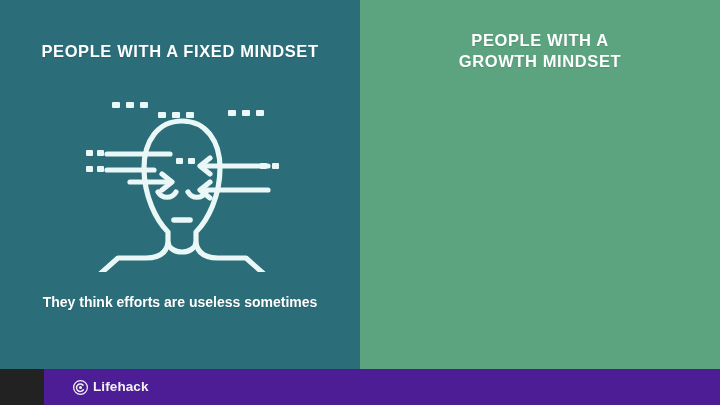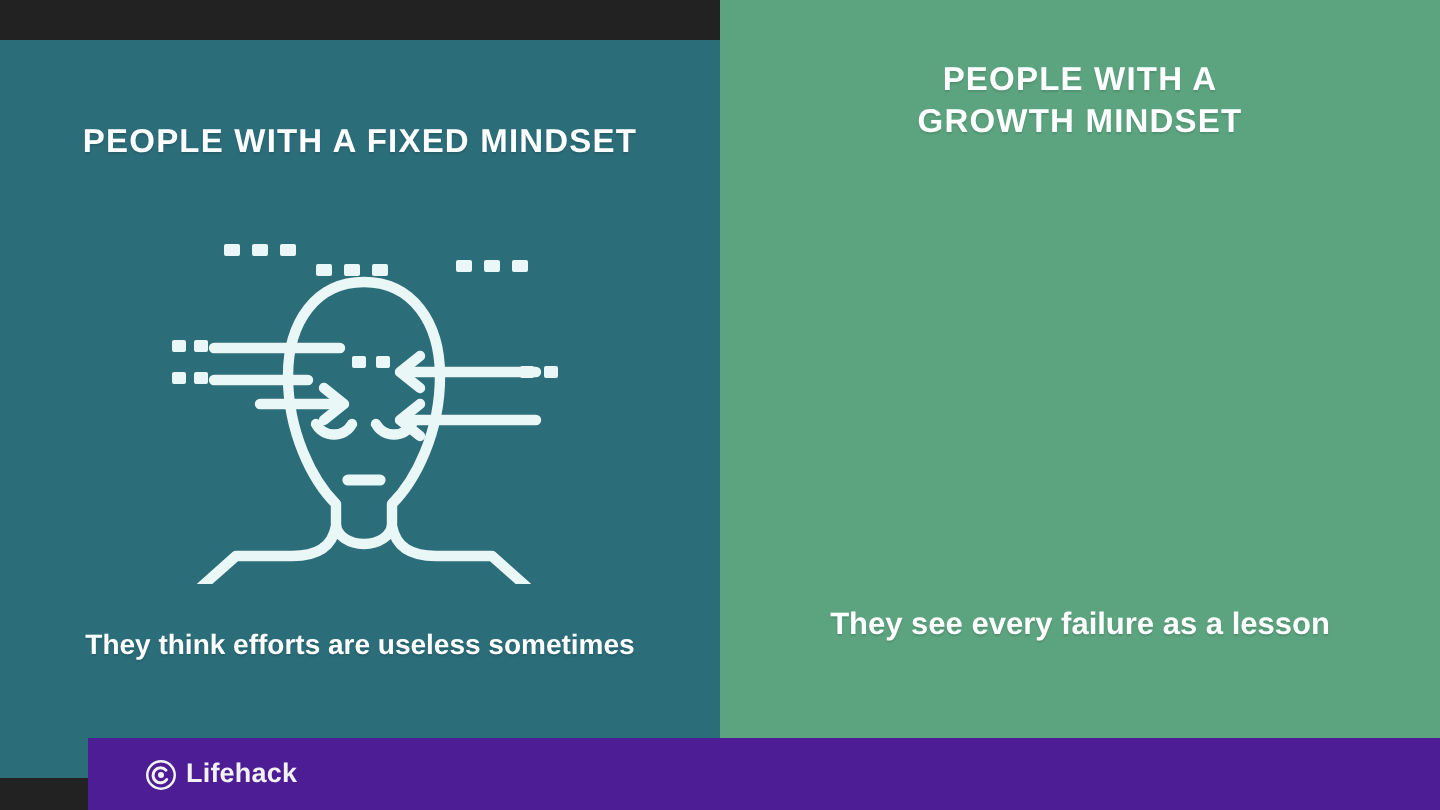--- a/index.html
+++ b/index.html
@@ -26,21 +26,21 @@
     width: 720px;
     height: 369px;
     display: flex;
   }
   .panel {
     position: relative;
     width: 360px;
     height: 369px;
     box-sizing: border-box;
   }
-  .panel-left  { background: #2b6d79; margin-top: 20px; }
+  .panel-left  { background: #2b6d79; }
   .panel-right { background: #5ca47f; }
 
   .panel-title {
     position: absolute;
     left: 0;
     right: 0;
     text-align: center;
     color: #ffffff;
     font-weight: bold;
     letter-spacing: 0.6px;
@@ -196,21 +196,20 @@
         </g>
       </svg>
 
       <div class="panel-caption caption-left">They think efforts are useless sometimes</div>
     </div>
 
     <div class="panel panel-right">
 
       <div class="panel-title title-right">PEOPLE WITH A GROWTH MINDSET</div>
 
-      <div class="panel-caption caption-right">They see every failure as a lesson</div>
     </div>
   </div>
 
   <div class="footer">
     <div class="logo-wrap">
       <svg class="logo-mark" viewBox="0 0 24 24">
         <circle cx="12" cy="12" r="11" fill="none" stroke="#f2f2f2" stroke-width="2"></circle>
         <path d="M16 8.2 A6 6 0 1 0 16.6 15.6" fill="none" stroke="#f2f2f2" stroke-width="2.4" stroke-linecap="round"></path>
         <circle cx="12" cy="12" r="2.4" fill="#f2f2f2"></circle>
       </svg>

